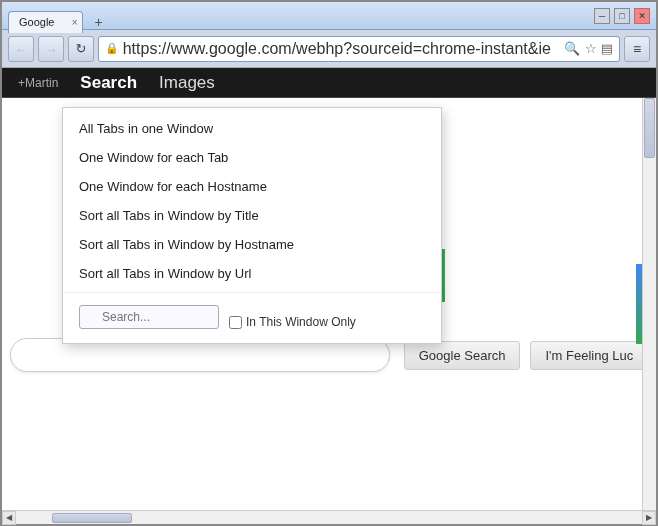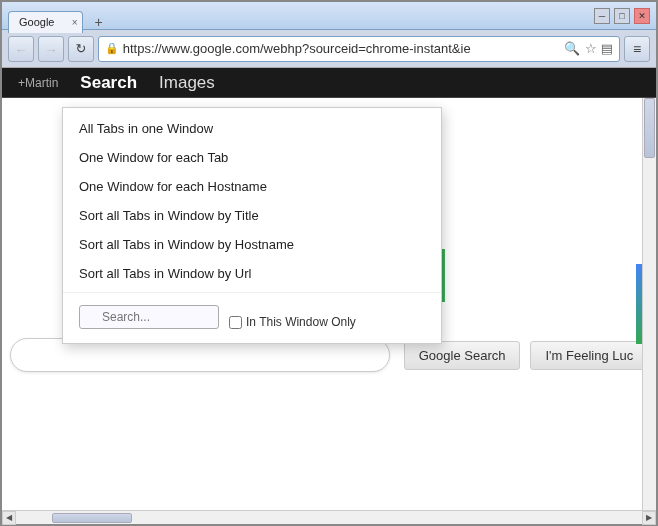--- a/index.html
+++ b/index.html
@@ -127,21 +127,21 @@
       padding: 0 6px;
       gap: 4px;
       font-size: 12px;
     }
     .ssl-icon {
       color: #2a7a2a;
       font-size: 11px;
     }
     .address-text {
       color: #333;
-      font-size: 13px;
+      font-size: 16px;
       flex: 1;
       white-space: nowrap;
       overflow: hidden;
     }
     .address-icons {
       display: flex;
       gap: 4px;
       align-items: center;
     }
     .addr-icon-btn {

